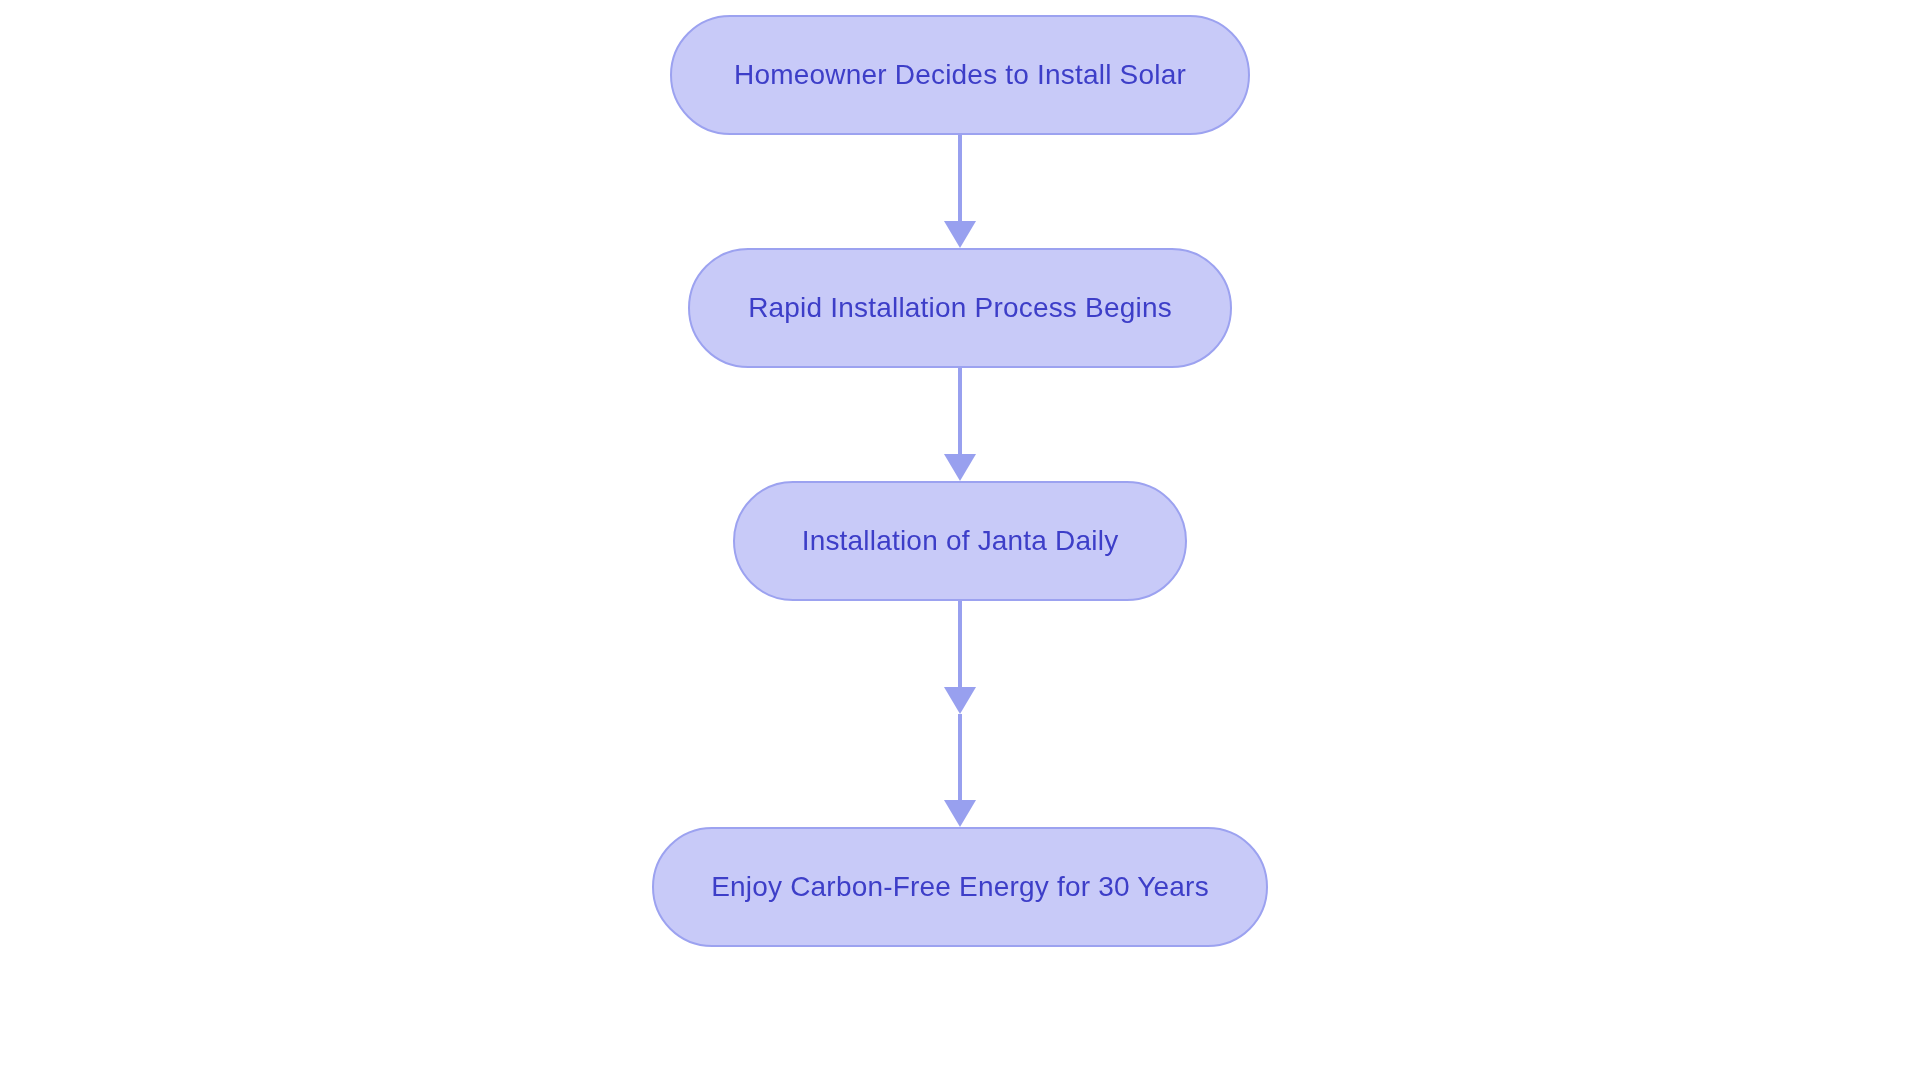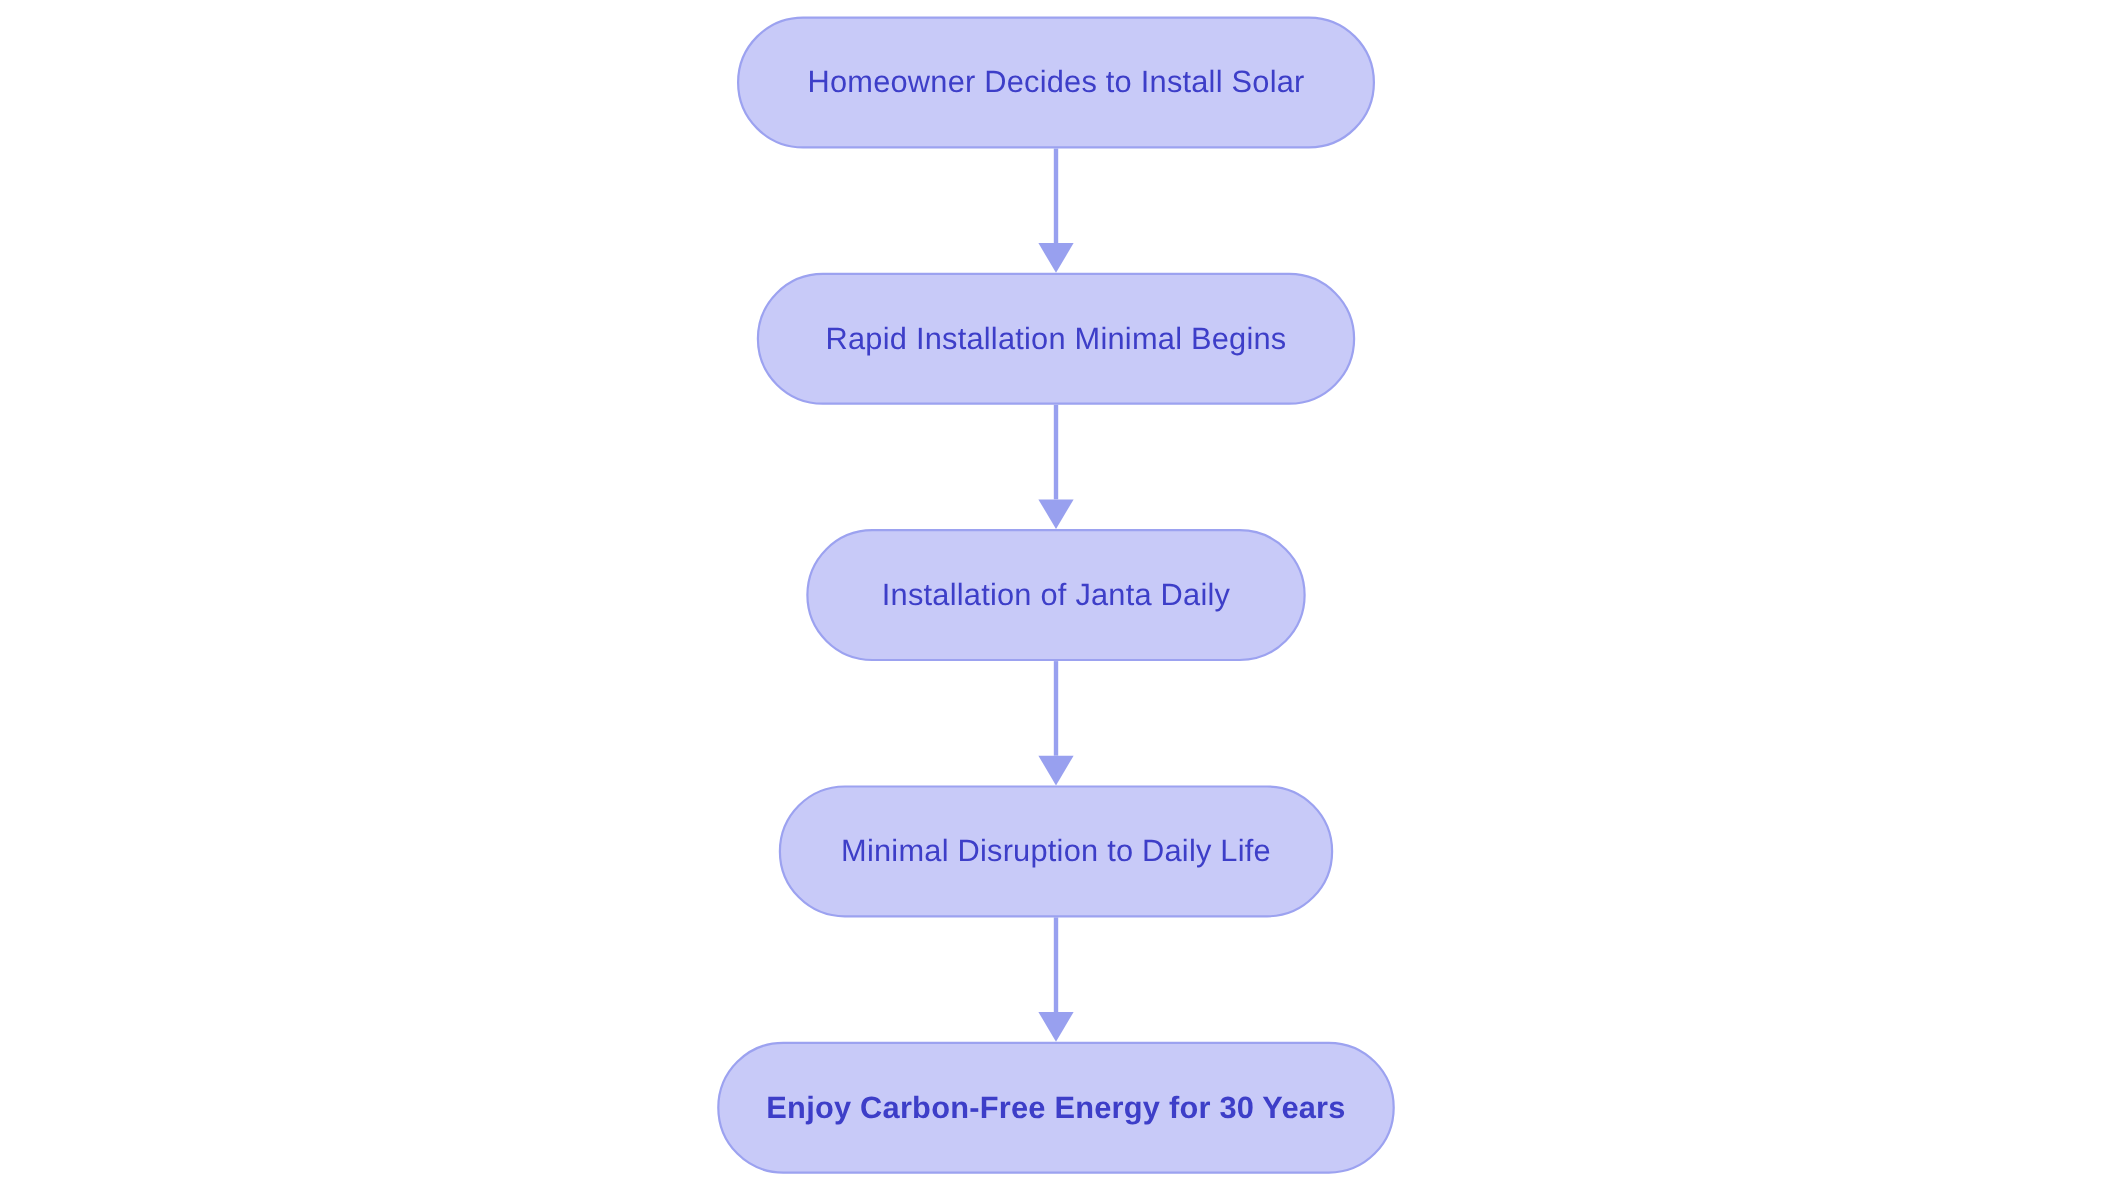--- a/index.html
+++ b/index.html
@@ -40,21 +40,21 @@
     color: var(--text);
     font-size: 28px;
     line-height: 1;
     white-space: nowrap;
     letter-spacing: 0.2px;
   }
   .n1 { width: 580px; }
   .n2 { width: 544px; }
   .n3 { width: 454px; }
   .n4 { width: 504px; }
-  .n5 { width: 616px; font-weight: bold; }
+  .n5 { width: 616px; }
   .edge {
     height: 113px;
     width: 32px;
     display: flex;
     flex-direction: column;
     align-items: center;
     flex: 0 0 auto;
   }
   .edge .line {
     width: 4px;
@@ -78,40 +78,37 @@
   <div class="node n1">
     <span class="label">Homeowner Decides to Install Solar</span>
   </div>
 
   <div class="edge">
     <div class="line"></div>
     <div class="head"></div>
   </div>
 
   <div class="node n2">
-    <span class="label">Rapid Installation Minimal Begins</span>
+    <span class="label">Rapid Installation Process Begins</span>
   </div>
 
   <div class="edge">
     <div class="line"></div>
     <div class="head"></div>
   </div>
 
   <div class="node n3">
     <span class="label">Installation of Janta Daily</span>
   </div>
 
   <div class="edge">
     <div class="line"></div>
     <div class="head"></div>
   </div>
 
-  <div class="node n4">
-    <span class="label">Minimal Disruption to Daily Life</span>
-  </div>
 
   <div class="edge">
     <div class="line"></div>
     <div class="head"></div>
   </div>
 
   <div class="node n5">
     <span class="label">Enjoy Carbon-Free Energy for 30 Years</span>
   </div>
 

